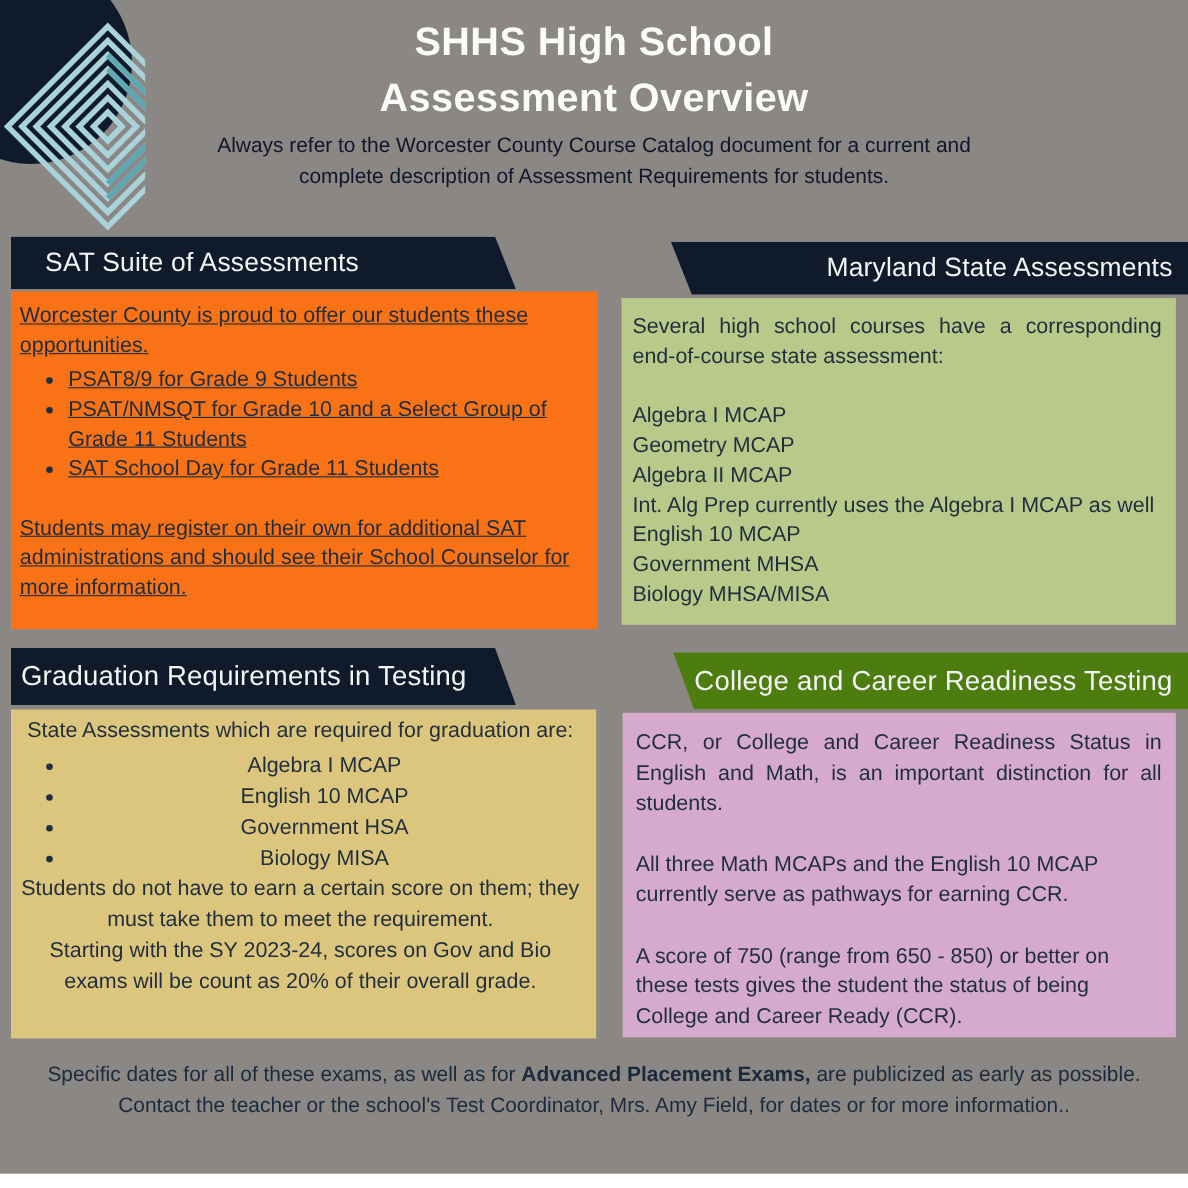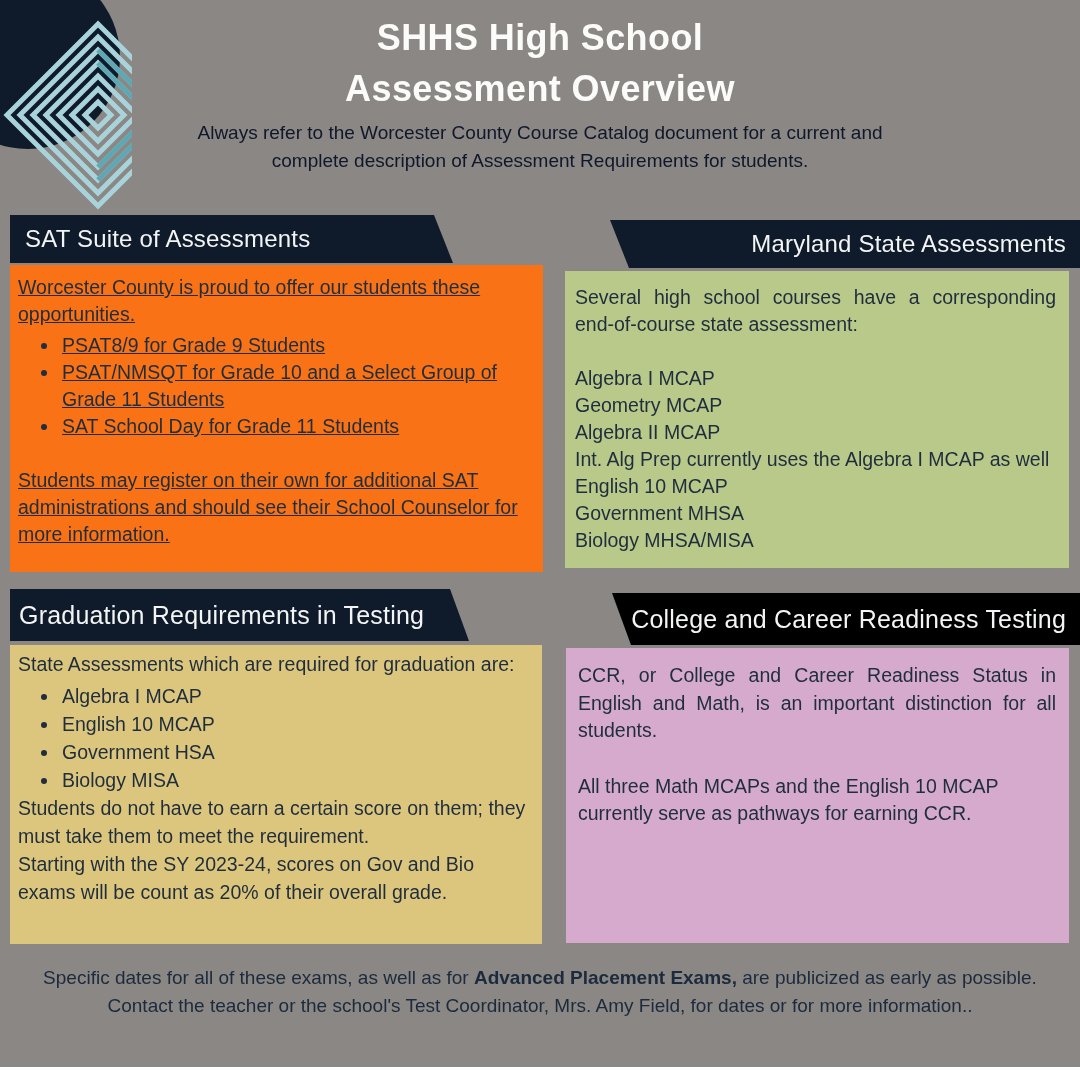--- a/index.html
+++ b/index.html
@@ -27,21 +27,21 @@
 
   
   .banner {
     position: absolute; height: 48px; background: #0f1b2a;
     display: flex; align-items: center;
     color: #f3f4f5; font-size: 24px; letter-spacing: 0.2px;
     white-space: nowrap; z-index: 2;
   }
   .banner.slant-right { clip-path: polygon(0 0, calc(100% - 19px) 0, 100% 100%, 0 100%); justify-content: flex-start; }
   .banner.slant-left  { clip-path: polygon(0 0, 100% 0, 100% 100%, 19px 100%); justify-content: flex-end; }
-  .banner-sat  { left: 10px;  top: 215px; width: 428px; padding-left: 15px; }
+  .banner-sat  { left: 10px;  top: 215px; width: 428px; padding-left: 31px; }
   .banner-msa  { left: 610px; top: 220px; width: 456px; padding-right: 16px; }
   .banner-grad { left: 10px;  top: 589px; width: 450px; height: 52px; padding-left: 9px; font-size: 25px; }
   .banner-ccr  { left: 612px; top: 593px; width: 454px; height: 52px; padding-right: 14px; font-size: 25px; }
 
   
   .box {
     position: absolute; box-sizing: border-box; overflow: hidden;
     color: #1f2d3d; font-size: 19.5px; line-height: 27px;
   }
   .box p { margin: 0; }
@@ -107,21 +107,21 @@
 
   <div class="banner slant-right banner-sat" style="background: rgb(15, 27, 42);">
     <span>SAT Suite of Assessments</span>
   </div>
   <div class="banner slant-left banner-msa" style="background: rgb(15, 27, 42);">
     <span>Maryland State Assessments</span>
   </div>
   <div class="banner slant-right banner-grad" style="background: rgb(15, 27, 42); text-align: right;">
     <span>Graduation Requirements in Testing</span>
   </div>
-  <div class="banner slant-left banner-ccr" style="background: #000000;">
+  <div class="banner slant-left banner-ccr" style="background: #4d7c0f;">
     <span>College and Career Readiness Testing</span>
   </div>
 
   <div class="box box-sat" style="background: #f97316; text-decoration: underline;">
     <p>Worcester County is proud to offer our students these opportunities.</p>
     <ul class="bullets">
       <li>PSAT8/9 for Grade 9 Students</li>
       <li>PSAT/NMSQT for Grade 10 and a Select Group of Grade 11 Students</li>
       <li>SAT School Day for Grade 11 Students</li>
     </ul>
@@ -133,35 +133,36 @@
     <div class="gap"></div>
     <div class="line">Algebra I MCAP</div>
     <div class="line">Geometry MCAP</div>
     <div class="line">Algebra II MCAP</div>
     <div class="line">Int. Alg Prep currently uses the Algebra I MCAP as well</div>
     <div class="line">English 10 MCAP</div>
     <div class="line">Government MHSA</div>
     <div class="line">Biology MHSA/MISA</div>
   </div>
 
-  <div class="box box-grad" style="background: rgb(220, 198, 125);">
+  <div class="box box-grad" style="background: rgb(220, 198, 125); text-align: center;">
     <p>State Assessments which are required for graduation are:</p>
     <ul class="bullets">
       <li>Algebra I MCAP</li>
       <li>English 10 MCAP</li>
       <li>Government HSA</li>
       <li>Biology MISA</li>
     </ul>
     <p>Students do not have to earn a certain score on them; they must take them to meet the requirement.</p>
     <p>Starting with the SY 2023-24, scores on Gov and Bio exams will be count as 20% of their overall grade.</p>
   </div>
 
   <div class="box box-ccr" style="background: rgb(213, 170, 205);">
     <p class="justify">CCR, or College and Career Readiness Status in English and Math, is an important distinction for all students.</p>
     <p>All three Math MCAPs and the English 10 MCAP currently serve as pathways for earning CCR.</p>
+    <p>A score of 750 (range from 650 - 850) or better on these tests gives the student the status of being College and Career Ready (CCR).</p>
   </div>
 
   <div class="footer">
     <div><span>Specific dates for all of these exams, as well as for </span><strong>Advanced Placement Exams,</strong><span> are publicized as early as possible.</span></div>
     <div>Contact the teacher or the school's Test Coordinator, Mrs. Amy Field, for dates or for more information..</div>
   </div>
 
 </div>
 
 </body></html>

